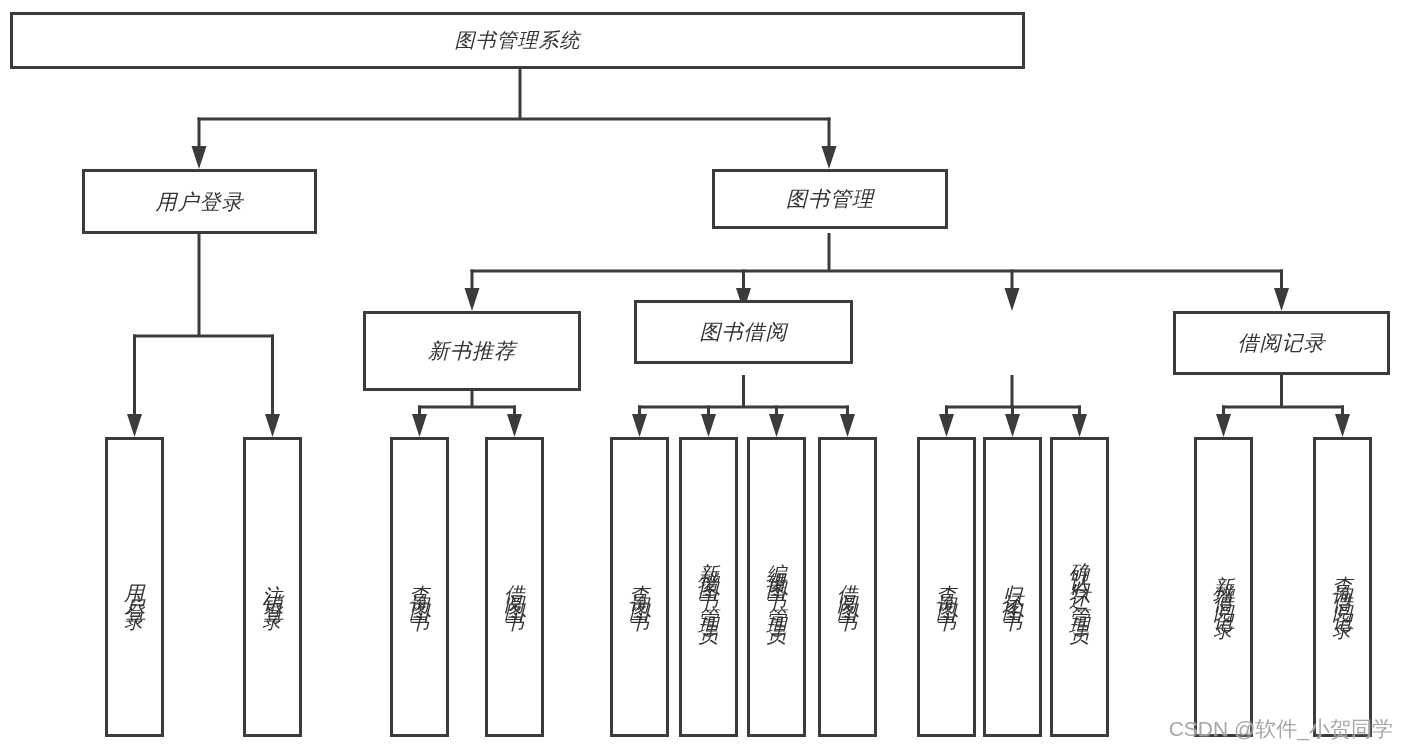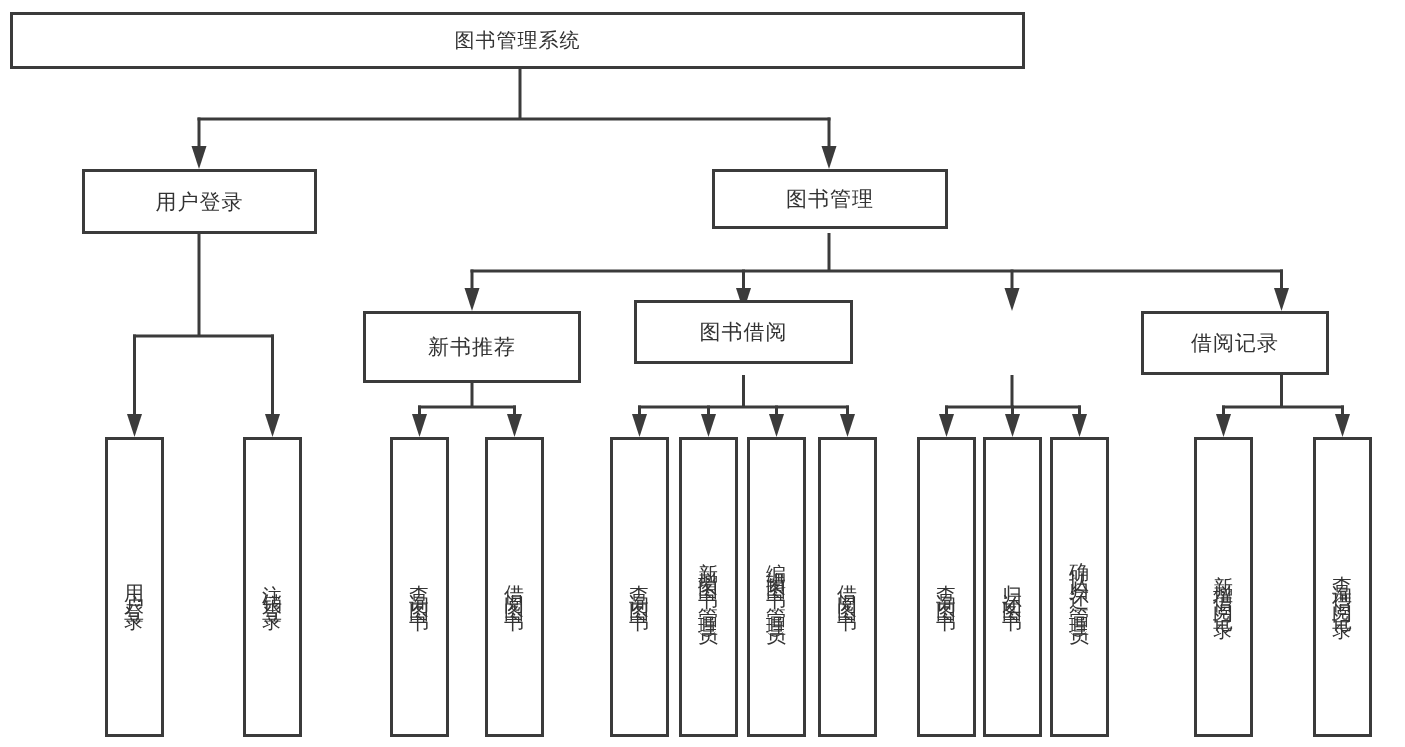--- a/index.html
+++ b/index.html
@@ -24,20 +24,21 @@
   .node {
     position: absolute;
     box-sizing: border-box;
     border: 3px solid #3b3b3b;
     background: #ffffff;
     color: #333333;
     display: flex;
     align-items: center;
     justify-content: center;
     text-align: center;
+    font-style: italic;
   }
   .h-node {
     font-size: 21px;
     letter-spacing: 1px;
     white-space: nowrap;
   }
   .root-node {
     left: 10px; top: 12px; width: 1015px; height: 57px;
     font-size: 20px;
   }
@@ -143,27 +144,27 @@
     <span>图书管理系统</span>
   </div>
 
   <div class="node h-node" style="left:82px; top:169px; width:235px; height:65px;">
     <span>用户登录</span>
   </div>
   <div class="node h-node" style="left:712px; top:169px; width:236px; height:60px;">
     <span>图书管理</span>
   </div>
 
-  <div class="node h-node" style="left:363px; top:311px; width:218px; height:72px;">
+  <div class="node h-node" style="left:363px; top:311px; width:218px; height:80px;">
     <span>新书推荐</span>
   </div>
   <div class="node h-node" style="left:634px; top:300px; width:219px; height:64px;">
     <span>图书借阅</span>
   </div>
-  <div class="node h-node" style="left:1141px; top:311px; width:188px; height:64px;">
+  <div class="node h-node" style="left:1173px; top:311px; width:217px; height:64px;">
     <span>借阅记录</span>
   </div>
 
   <div class="node leaf" style="left:105px;">
     <span>用户登录</span>
   </div>
   <div class="node leaf" style="left:243px;">
     <span>注销登录</span>
   </div>
 
@@ -197,14 +198,15 @@
     <span>确认归还（管理员）</span>
   </div>
 
   <div class="node leaf" style="left:1194px;">
     <span>新增借阅记录</span>
   </div>
   <div class="node leaf" style="left:1313px;">
     <span>查询借阅记录</span>
   </div>
 
+  <div class="watermark">CSDN @软件_小贺同学</div>
 
 </div>
 
 </body></html>

